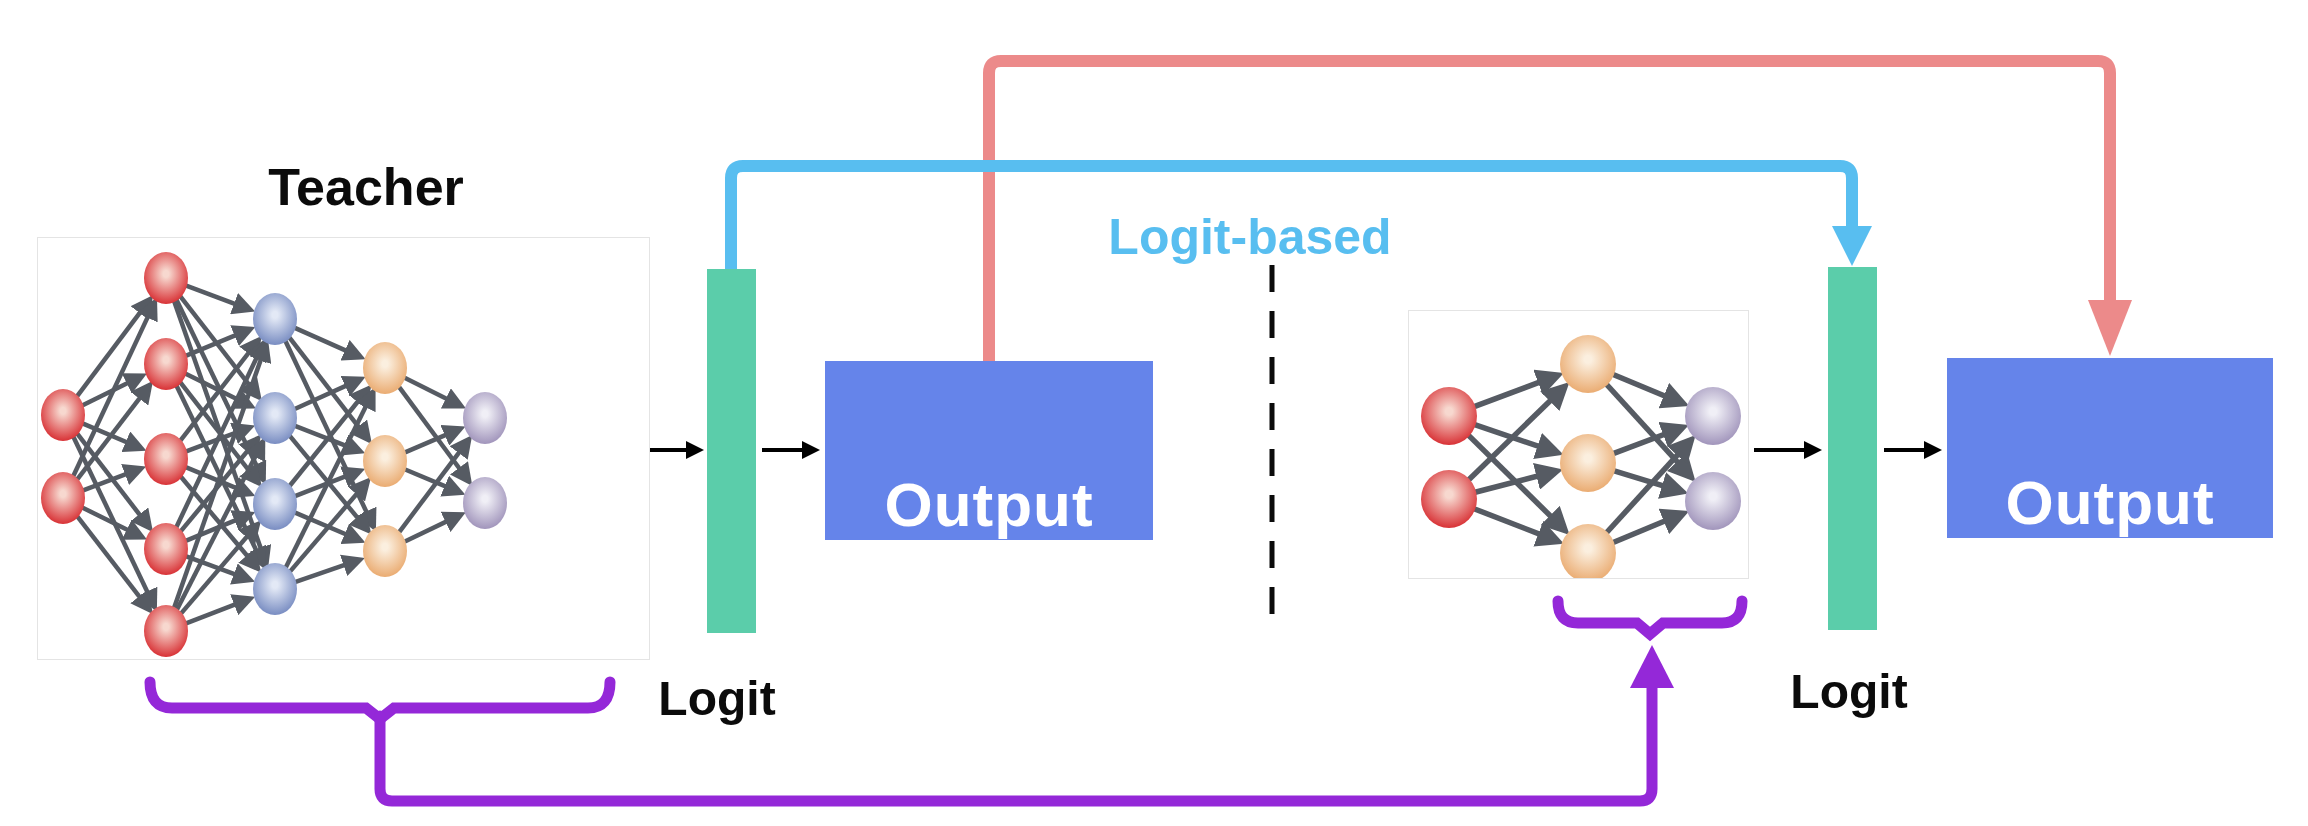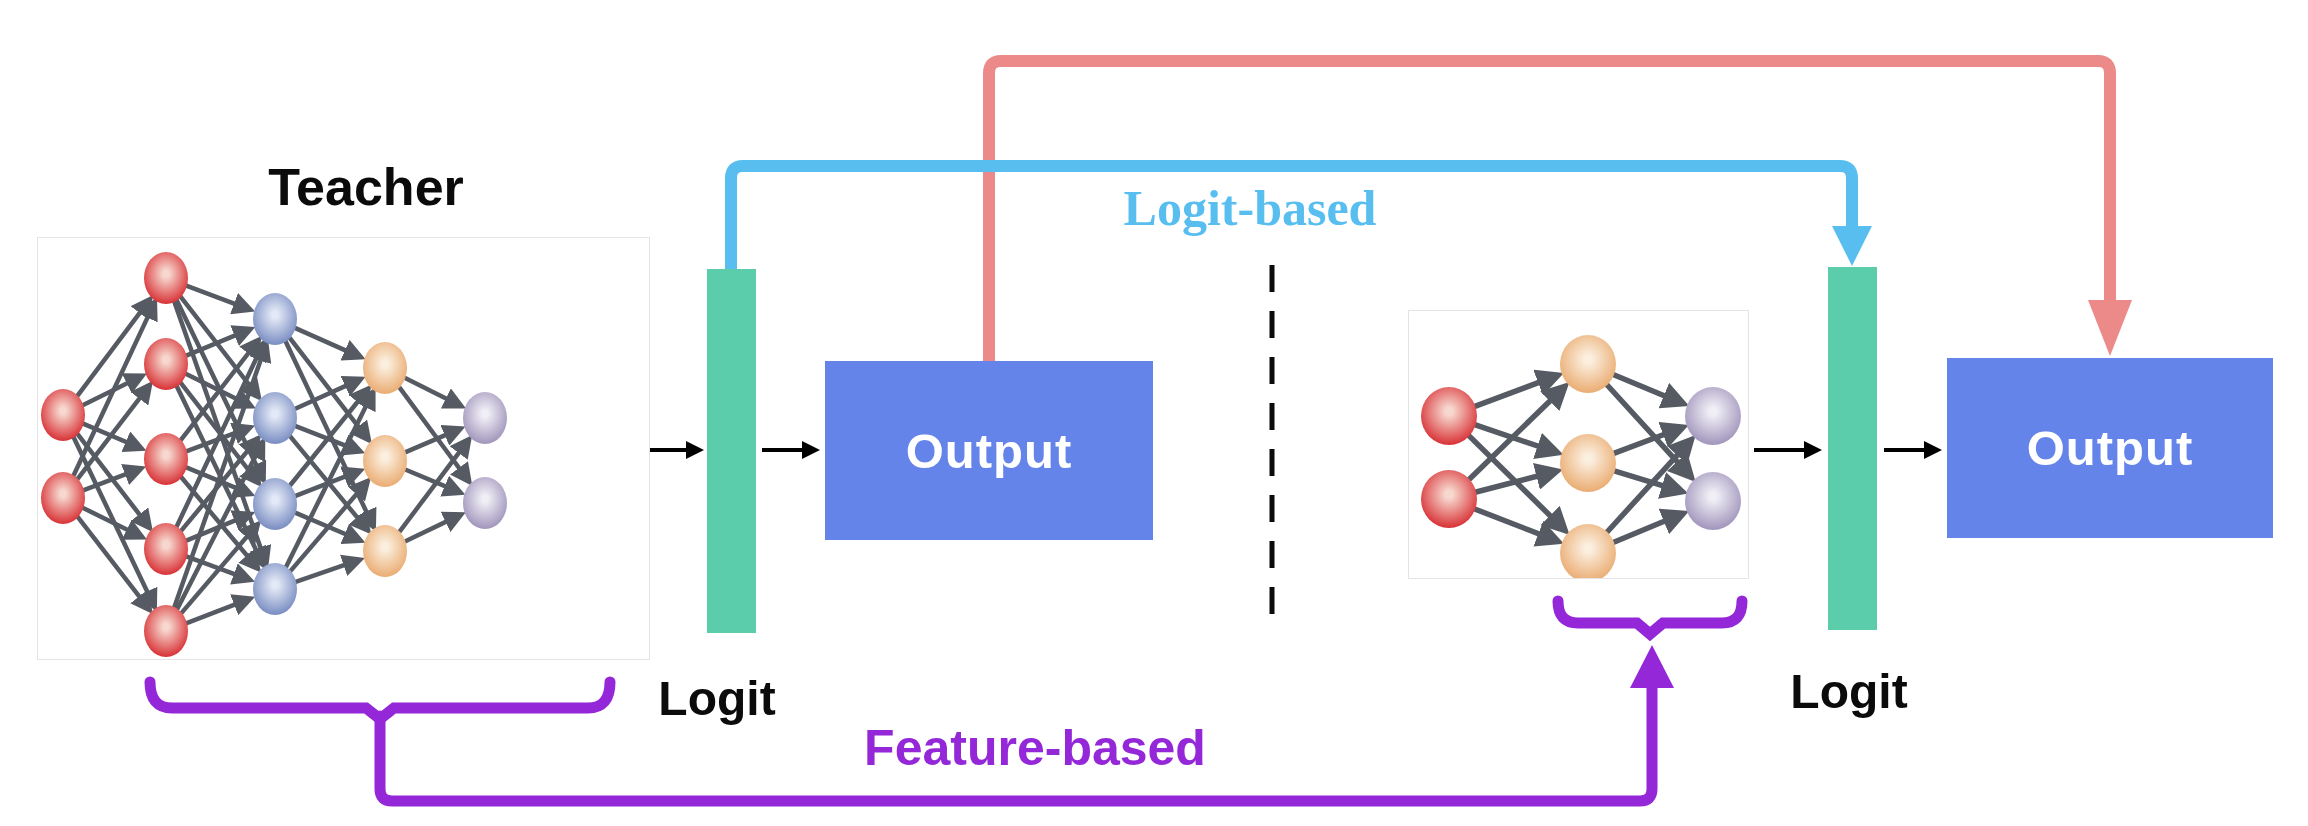--- a/index.html
+++ b/index.html
@@ -27,22 +27,22 @@
     background:#ffffff;
     border:1px solid var(--panelborder);
   }
   .net-panel svg{display:block;width:100%;height:100%;}
   
   .logit-bar{position:absolute;background:var(--teal);}
   
   .output-box{
     position:absolute;
     background:var(--boxblue);
-    display:flex;align-items:center;justify-content:center;
-    color:#ffffff;font-weight:bold;font-size:49px;letter-spacing:1px;
+    display:flex;align-items:flex-end;justify-content:center;
+    color:#ffffff;font-weight:bold;font-size:62px;letter-spacing:1px;
   }
   
   .lbl{
     position:absolute;
     transform:translate(-50%,-50%);
     white-space:nowrap;
     font-weight:bold;
   }
   .lbl.title{color:var(--ink);font-size:52px;}
   .lbl.salmon{color:var(--salmon);font-size:52px;}
@@ -233,18 +233,17 @@
   <div class="logit-bar" style="left:1828px;top:267px;width:49px;height:363px;"></div>
 
   <div class="output-box" style="left:825px;top:361px;width:328px;height:179px;">
     <span>Output</span>
   </div>
   <div class="output-box" style="left:1947px;top:358px;width:326px;height:180px;">
     <span>Output</span>
   </div>
 
   <div class="lbl title" style="left:366px;top:187px;">Teacher</div>
-  <div class="lbl cyan" style="left:1250px;top:208px;font-family:Liberation Serif, serif;">Logit-based</div>
-  <div class="lbl purplet" style="left:1035px;top:748px;">Feature-based</div>
+  <div class="lbl cyan" style="left:1250px;top:237px;">Logit-based</div>
   <div class="lbl logit" style="left:717px;top:698px;">Logit</div>
   <div class="lbl logit" style="left:1849px;top:691px;">Logit</div>
 
 </div>
 
 </body></html>

